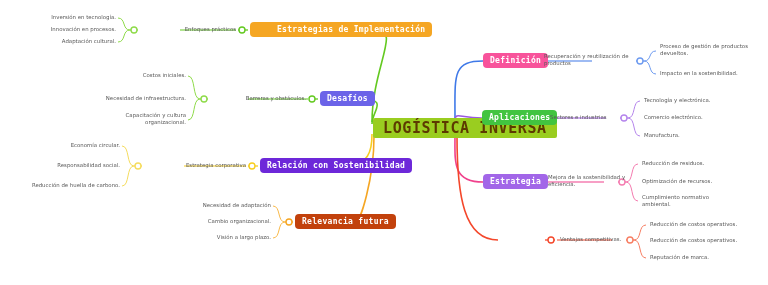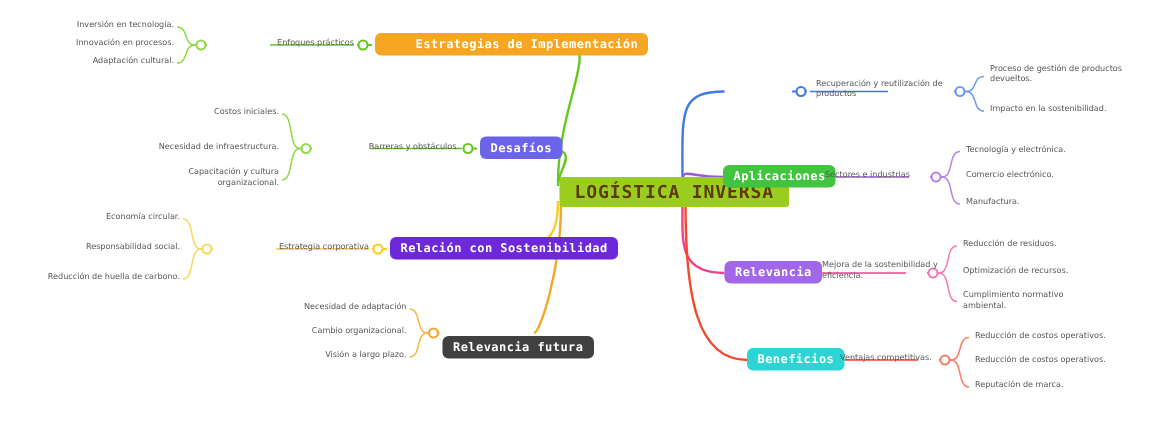--- a/index.html
+++ b/index.html
@@ -36,21 +36,21 @@
     color: #ffffff;
     letter-spacing: 0.3px;
     white-space: nowrap;
     display: flex;
     align-items: center;
     justify-content: center;
     padding: 0 7px;
     height: 15px;
   }
   .node.root {
-    font-size: 12px;
+    font-size: 15px;
     height: 20px;
     border-radius: 2px;
     padding: 0 10px;
     letter-spacing: 0.6px;
   }
   .lbl {
     position: absolute;
     font-size: 5.4px;
     line-height: 7.4px;
     color: #585858;
@@ -154,44 +154,44 @@
   <div class="lbl r" style="left:60px; top:95px; width:126px;">Necesidad de infraestructura.</div>
   <div class="lbl r" style="left:60px; top:112px; width:126px;">Capacitación y cultura
 organizacional.</div>
 
   <div class="node" style="left:260px; top:158px; background:#6d28d9;">Relación con Sostenibilidad</div>
   <div class="lbl r" style="left:150px; top:162px; width:96px;">Estrategia corporativa</div>
   <div class="lbl r" style="left:6px; top:142px; width:114px;">Economía circular.</div>
   <div class="lbl r" style="left:6px; top:162px; width:114px;">Responsabilidad social.</div>
   <div class="lbl r" style="left:6px; top:182px; width:114px;">Reducción de huella de carbono.</div>
 
-  <div class="node" style="left:295px; top:214px; background:#404040;margin-top:10px;">Relevancia futura</div>
+  <div class="node" style="left:295px; top:214px; background:#c2410c;">Relevancia futura</div>
   <div class="lbl r" style="left:176px; top:202px; width:95px;">Necesidad de adaptación</div>
   <div class="lbl r" style="left:176px; top:218px; width:95px;">Cambio organizacional.</div>
   <div class="lbl r" style="left:176px; top:234px; width:95px;">Visión a largo plazo.</div>
 
+  <div class="node" style="left:483px; top:53px; background:#F8539B;">Definición</div>
   <div class="lbl l" style="left:544px; top:53px; width:92px;">Recuperación y reutilización de
 productos</div>
   <div class="lbl l" style="left:660px; top:43px; width:106px;">Proceso de gestión de productos
 devueltos.</div>
   <div class="lbl l" style="left:660px; top:70px; width:106px;">Impacto en la sostenibilidad.</div>
 
   <div class="node" style="left:482px; top:110px; background:#42C440;">Aplicaciones</div>
   <div class="lbl l" style="left:550px; top:114px; width:78px;">Sectores e industrias</div>
   <div class="lbl l" style="left:644px; top:97px; width:110px;">Tecnología y electrónica.</div>
   <div class="lbl l" style="left:644px; top:114px; width:110px;">Comercio electrónico.</div>
   <div class="lbl l" style="left:644px; top:132px; width:110px;">Manufactura.</div>
 
-  <div class="node" style="left:483px; top:174px; background:#A266E8;">Relevancia</div>
+  <div class="node" style="left:483px; top:174px; background:#A266E8;">Estrategia</div>
   <div class="lbl l" style="left:548px; top:174px; width:86px;">Mejora de la sostenibilidad y
 eficiencia.</div>
   <div class="lbl l" style="left:642px; top:160px; width:112px;">Reducción de residuos.</div>
   <div class="lbl l" style="left:642px; top:178px; width:112px;">Optimización de recursos.</div>
   <div class="lbl l" style="left:642px; top:194px; width:112px;">Cumplimiento normativo
 ambiental.</div>
 
-  <div class="node" style="left:498px; top:232px; background:#2DD4D4;">Beneficios</div>
   <div class="lbl l" style="left:560px; top:236px; width:84px;">Ventajas competitivas.</div>
   <div class="lbl l" style="left:650px; top:221px; width:114px;">Reducción de costos operativos.</div>
   <div class="lbl l" style="left:650px; top:237px; width:114px;">Reducción de costos operativos.</div>
   <div class="lbl l" style="left:650px; top:254px; width:114px;">Reputación de marca.</div>
 
 </div>
 
 </body></html>

